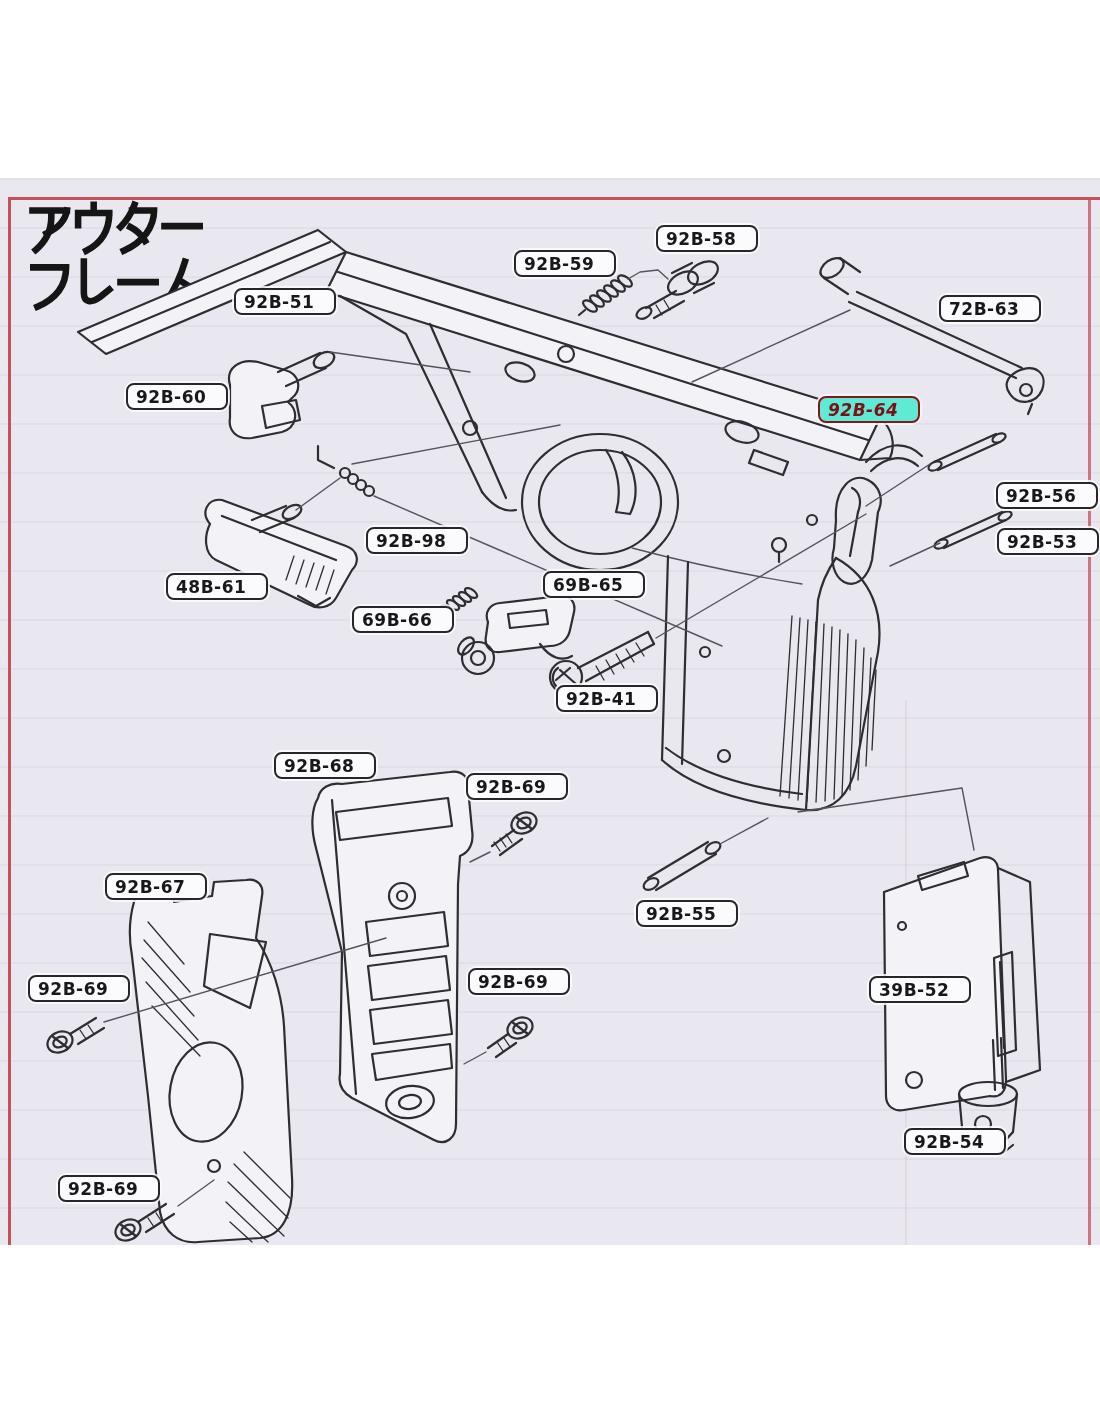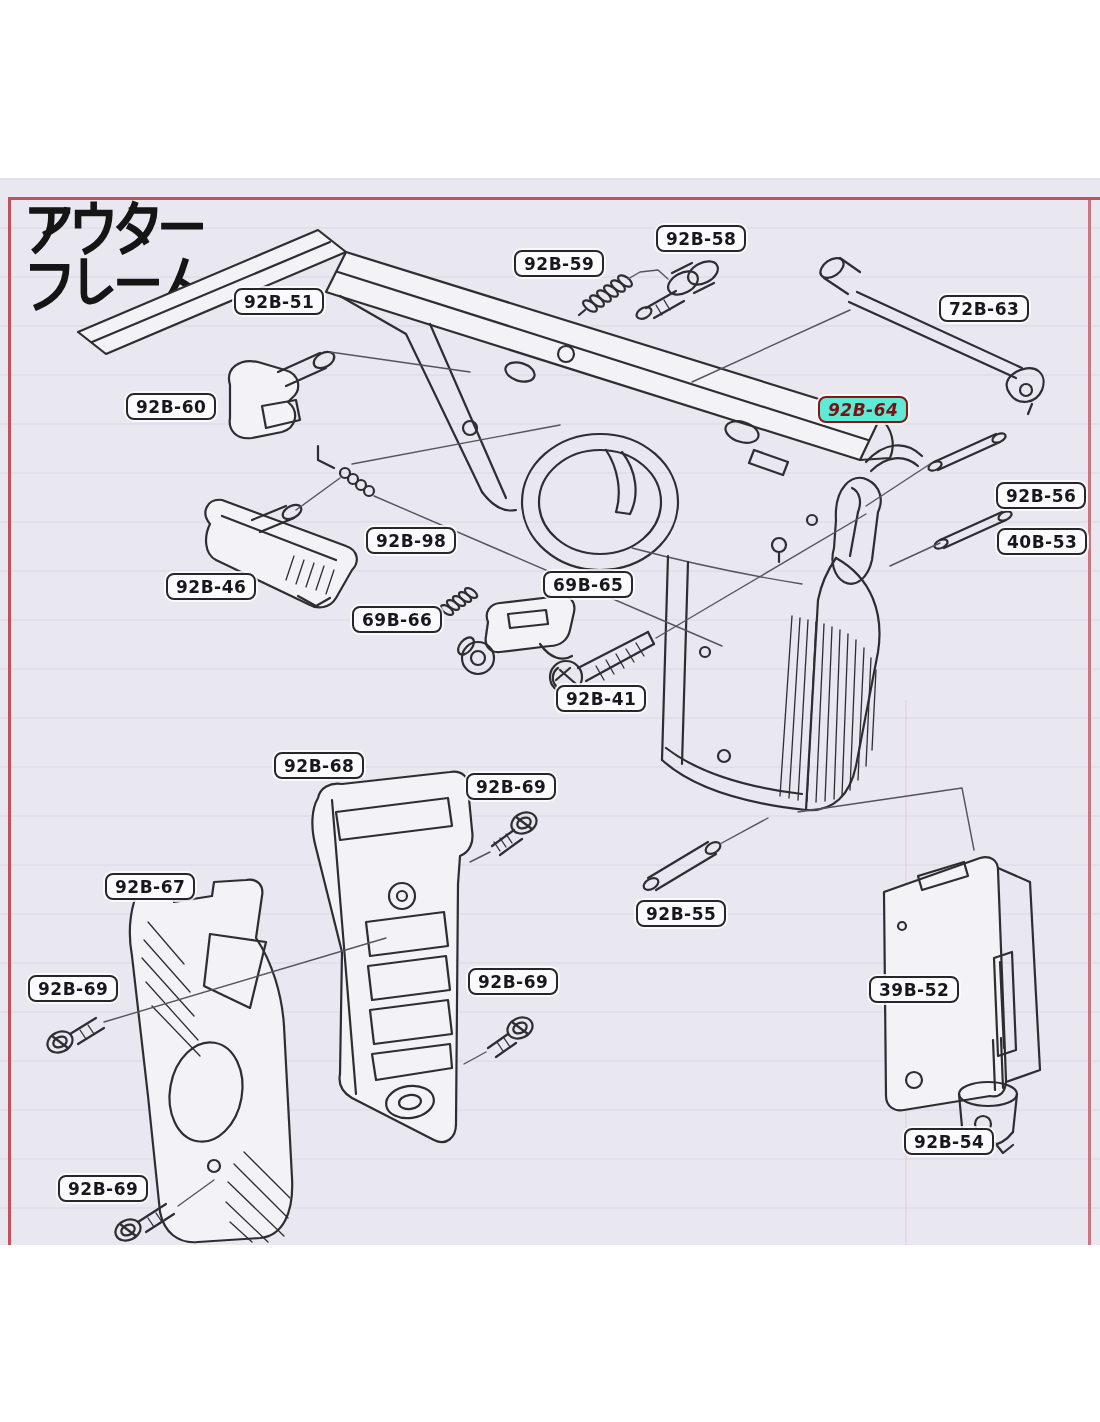--- a/index.html
+++ b/index.html
@@ -8,21 +8,21 @@
   
   #page{position:absolute;left:0;top:178px;width:1100px;height:1067px;background:#e9e7ef;
         background-image:repeating-linear-gradient(180deg, rgba(130,120,170,0.07) 0 2px, rgba(0,0,0,0) 2px 49px);}
   .red-rule{position:absolute;background:#c4505a;}
   #rule-top{left:8px;top:197px;width:1092px;height:3px;}
   #rule-left{left:8px;top:197px;width:3px;height:1048px;}
   #rule-right{left:1088px;top:197px;width:3px;height:1048px;opacity:.75;}
   .faint-v{position:absolute;width:2px;background:rgba(205,125,150,0.12);}
 
   
-  .lbl{position:absolute;box-sizing:border-box;height:27px;padding:2px 8px 0 8px;
+  .lbl{position:absolute;box-sizing:border-box;height:27px;padding:2px 20px 0 8px;
        border:2.5px solid #26262b;border-radius:8px;background:#fbfafd;
        color:#18181c;font-size:17px;font-weight:bold;letter-spacing:.5px;line-height:21px;
        white-space:nowrap;box-shadow:0 0 0 2px rgba(251,250,253,.85);}
   .lbl.red{background:#5eead4;border-color:#8e1414;color:#7e0f12;font-style:italic;}
 
   
   #title-glyphs{position:absolute;left:26px;top:198px;}
   #title-glyphs path{stroke:#151515;stroke-width:8;fill:none;stroke-linecap:square;stroke-linejoin:miter;}
   .title-data{position:absolute;left:28px;width:220px;height:50px;color:transparent;
               font-size:44px;font-weight:bold;letter-spacing:4px;overflow:hidden;}
@@ -318,26 +318,26 @@
       <path d="M963,1138 C977,1151 1000,1149 1013,1132"></path>
       <circle cx="983" cy="1124" r="8"></circle>
       <path d="M995,1143 L1003,1153 L1013,1145"></path>
     </g>
   </svg>
 
   <div class="lbl" style="left:234px;top:288px">92B-51</div>
   <div class="lbl" style="left:514px;top:250px">92B-59</div>
   <div class="lbl" style="left:656px;top:225px">92B-58</div>
   <div class="lbl" style="left:939px;top:295px">72B-63</div>
-  <div class="lbl" style="left:126px;top:393px">92B-60</div>
+  <div class="lbl" style="left:126px;top:383px">92B-60</div>
   <div class="lbl red" style="left:818px;top:396px">92B-64</div>
   <div class="lbl" style="left:996px;top:482px">92B-56</div>
-  <div class="lbl" style="left:997px;top:528px">40B-53</div>
+  <div class="lbl" style="left:997px;top:528px">92B-53</div>
   <div class="lbl" style="left:366px;top:527px">92B-98</div>
-  <div class="lbl" style="left:166px;top:573px">92B-46</div>
+  <div class="lbl" style="left:166px;top:573px">48B-61</div>
   <div class="lbl" style="left:543px;top:571px">69B-65</div>
   <div class="lbl" style="left:352px;top:606px">69B-66</div>
   <div class="lbl" style="left:556px;top:685px">92B-41</div>
   <div class="lbl" style="left:274px;top:752px">92B-68</div>
   <div class="lbl" style="left:466px;top:773px">92B-69</div>
   <div class="lbl" style="left:105px;top:873px">92B-67</div>
   <div class="lbl" style="left:28px;top:975px">92B-69</div>
   <div class="lbl" style="left:468px;top:968px">92B-69</div>
   <div class="lbl" style="left:636px;top:900px">92B-55</div>
   <div class="lbl" style="left:869px;top:976px">39B-52</div>

